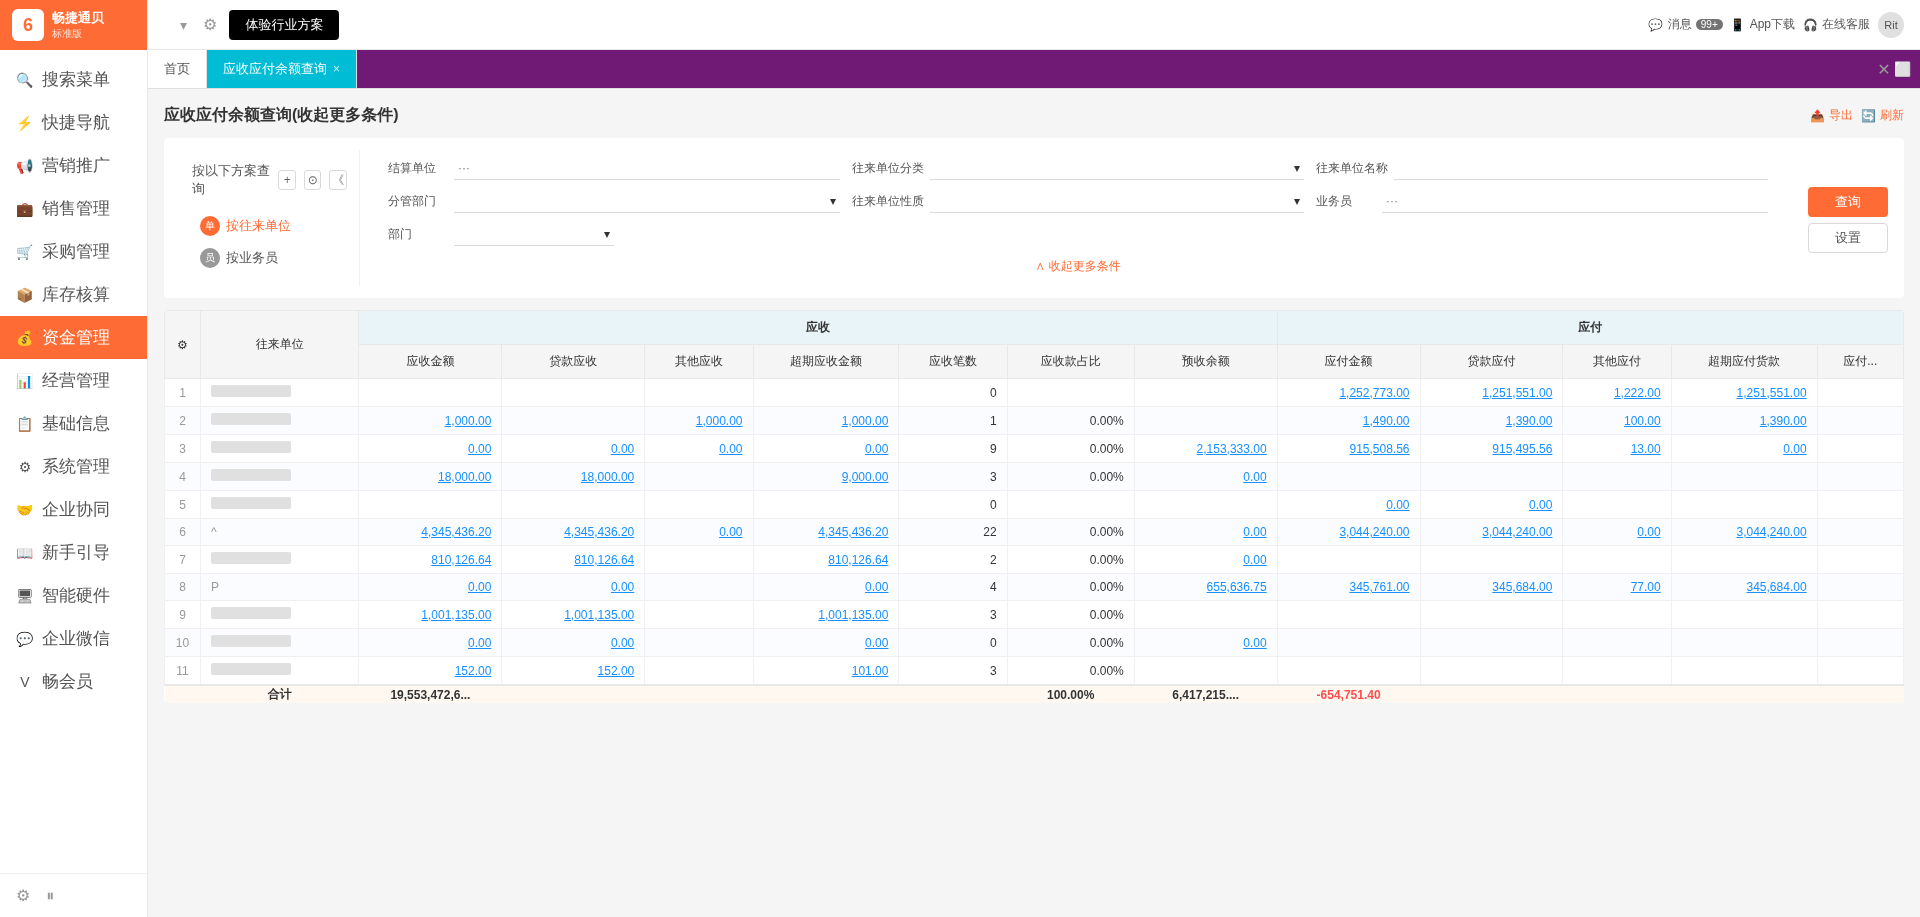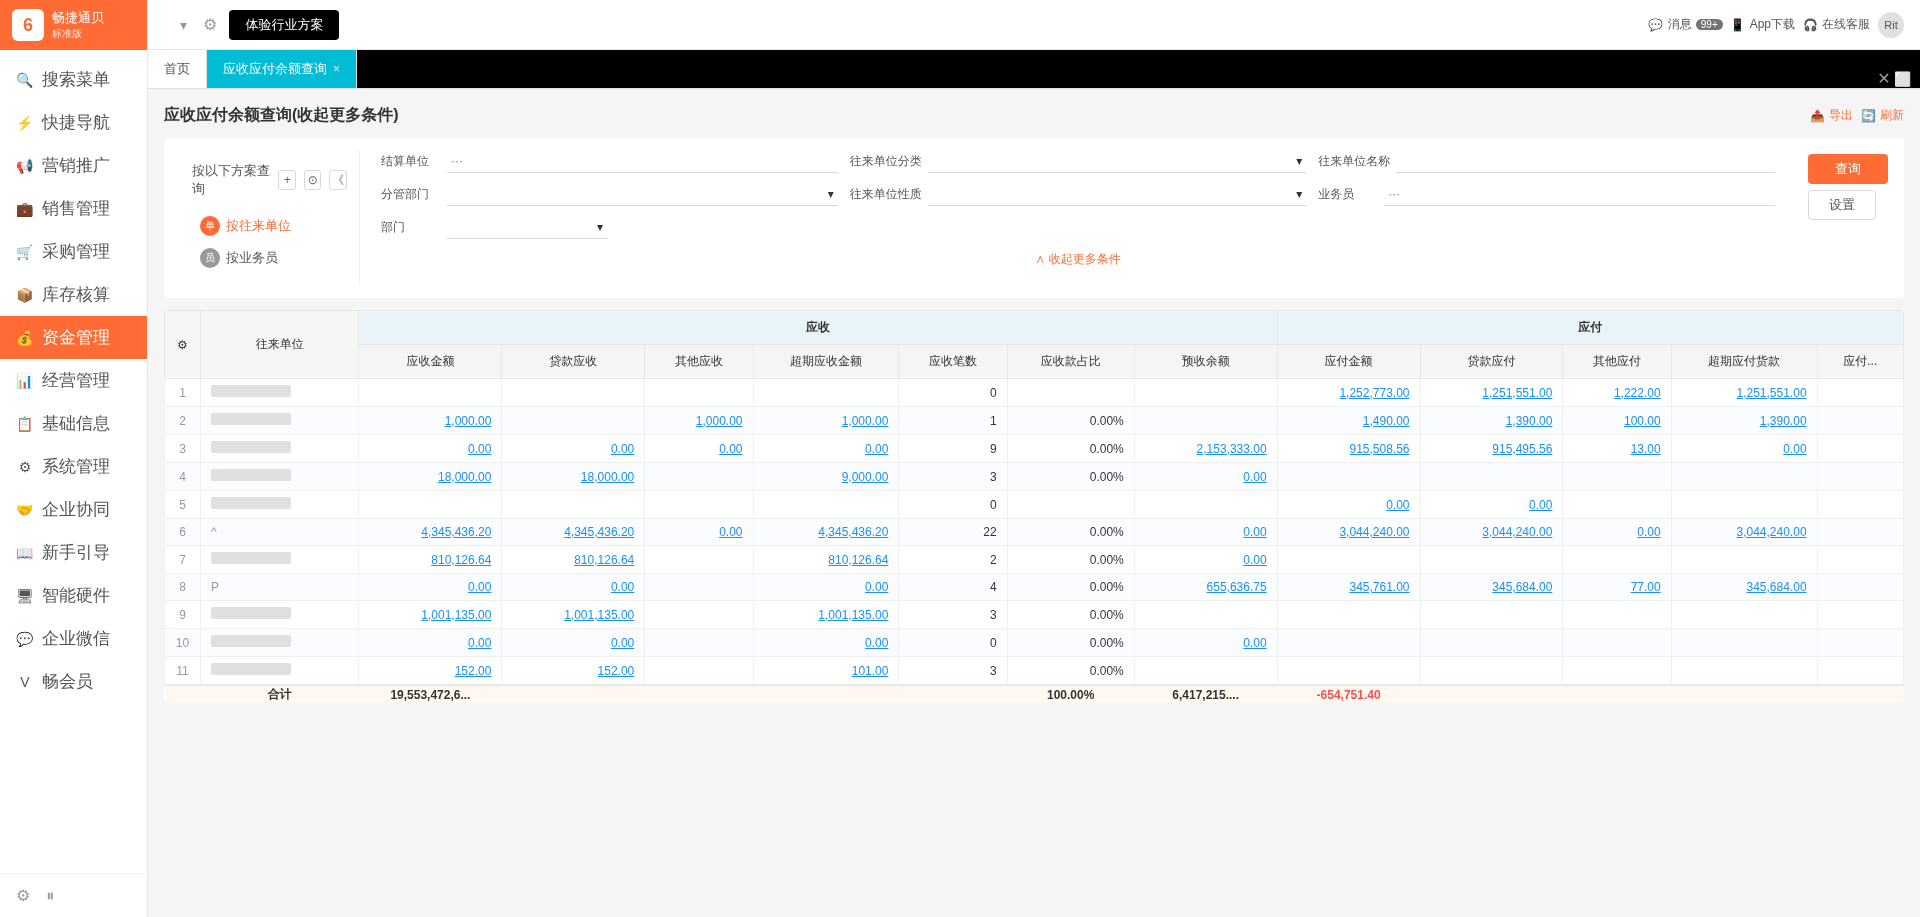--- a/index.html
+++ b/index.html
@@ -44,22 +44,22 @@
     .badge { background: #737373; color: #fff; border-radius: 10px; padding: 0 5px; font-size: 10px; min-width: 16px; text-align: center; }
 
     
     .main-area {
       position: fixed; left: 148px; top: 50px; right: 0; bottom: 0;
       display: flex; flex-direction: column; overflow: hidden;
     }
 
     
     .tab-bar {
-      background: #000000; border-bottom: 1px solid #e0e0e0;
-      display: flex; align-items: flex-end; padding: 0;
+      background: #701a75; border-bottom: 1px solid #e0e0e0;
+      display: flex; align-items: center; padding: 0;
     }
     .tab-item {
       padding: 10px 16px; cursor: pointer; color: #666; font-size: 13px;
       border-right: 1px solid #e0e0e0; display: flex; align-items: center; gap: 6px;
     }
     .tab-item.active { background: #00bcd4; color: #fff; }
     .tab-home { background: #fff; }
     .tab-close { font-size: 12px; cursor: pointer; }
     .tab-right { margin-left: auto; display: flex; align-items: center; gap: 4px; padding: 0 8px; }
 
@@ -95,21 +95,21 @@
     }
     .collapse-btn { text-align: center; color: #ff6b35; cursor: pointer; font-size: 12px; margin-top: 8px; padding: 4px; }
 
     
     .query-btn {
       background: #ff6b35; color: #fff; border: none; border-radius: 4px;
       padding: 6px 20px; cursor: pointer; font-size: 13px; display: block; width: 80px; margin-bottom: 6px;
     }
     .setting-btn {
       background: #fff; color: #555; border: 1px solid #d9d9d9; border-radius: 4px;
-      padding: 5px 20px; cursor: pointer; font-size: 13px; display: block; width: 68px;
+      padding: 5px 20px; cursor: pointer; font-size: 13px; display: block; width: 80px;
     }
 
     
     .filter-left { padding: 12px; border-right: 1px solid #f0f0f0; width: 180px; }
     .filter-option {
       display: flex; align-items: center; gap: 6px; padding: 6px 8px;
       cursor: pointer; border-radius: 4px; font-size: 13px; color: #555;
     }
     .filter-option.active { color: #ff6b35; }
     .filter-option-icon { width: 20px; height: 20px; border-radius: 50%; background: #ff6b35; display: flex; align-items: center; justify-content: center; color: #fff; font-size: 10px; }
@@ -141,21 +141,21 @@
     ::-webkit-scrollbar-track { background: #f0f0f0; }
     ::-webkit-scrollbar-thumb { background: #ccc; border-radius: 3px; }
   </style>
 </head>
 <body>
 
 <div class="sidebar">
   <div class="sidebar-logo">
     <div class="logo-icon">6</div>
     <div>
-      <div style="color:#fff;font-size:13px;font-weight:normal;">畅捷通贝</div>
+      <div style="color:#fff;font-size:13px;font-weight:bold;">畅捷通贝</div>
       <div style="color:rgba(255,255,255,0.8);font-size:10px;">标准版</div>
     </div>
   </div>
   <div class="sidebar-menu" id="sidebar-menu">
       <div class="sidebar-item">
         <span class="sidebar-item-icon">🔍</span>
         <span class="sidebar-item-label">搜索菜单</span>
       </div>
       <div class="sidebar-item">
         <span class="sidebar-item-icon">⚡</span>
@@ -271,21 +271,21 @@
           <span>导出</span>
         </div>
         <div class="btn-refresh">
           <span>🔄</span>
           <span>刷新</span>
         </div>
       </div>
     </div>
 
     <div class="filter-section">
-      <div style="display:flex; gap:9px;">
+      <div style="display:flex; gap:16px;align-items:center;">
 
         <div class="filter-left">
           <div class="filter-header">
             <span>按以下方案查询</span>
             <div class="filter-add-btn">+</div>
             <div class="filter-add-btn">⊙</div>
             <div class="filter-add-btn">《</div>
           </div>
           <div class="filter-option active">
             <div class="filter-option-icon">单</div>

